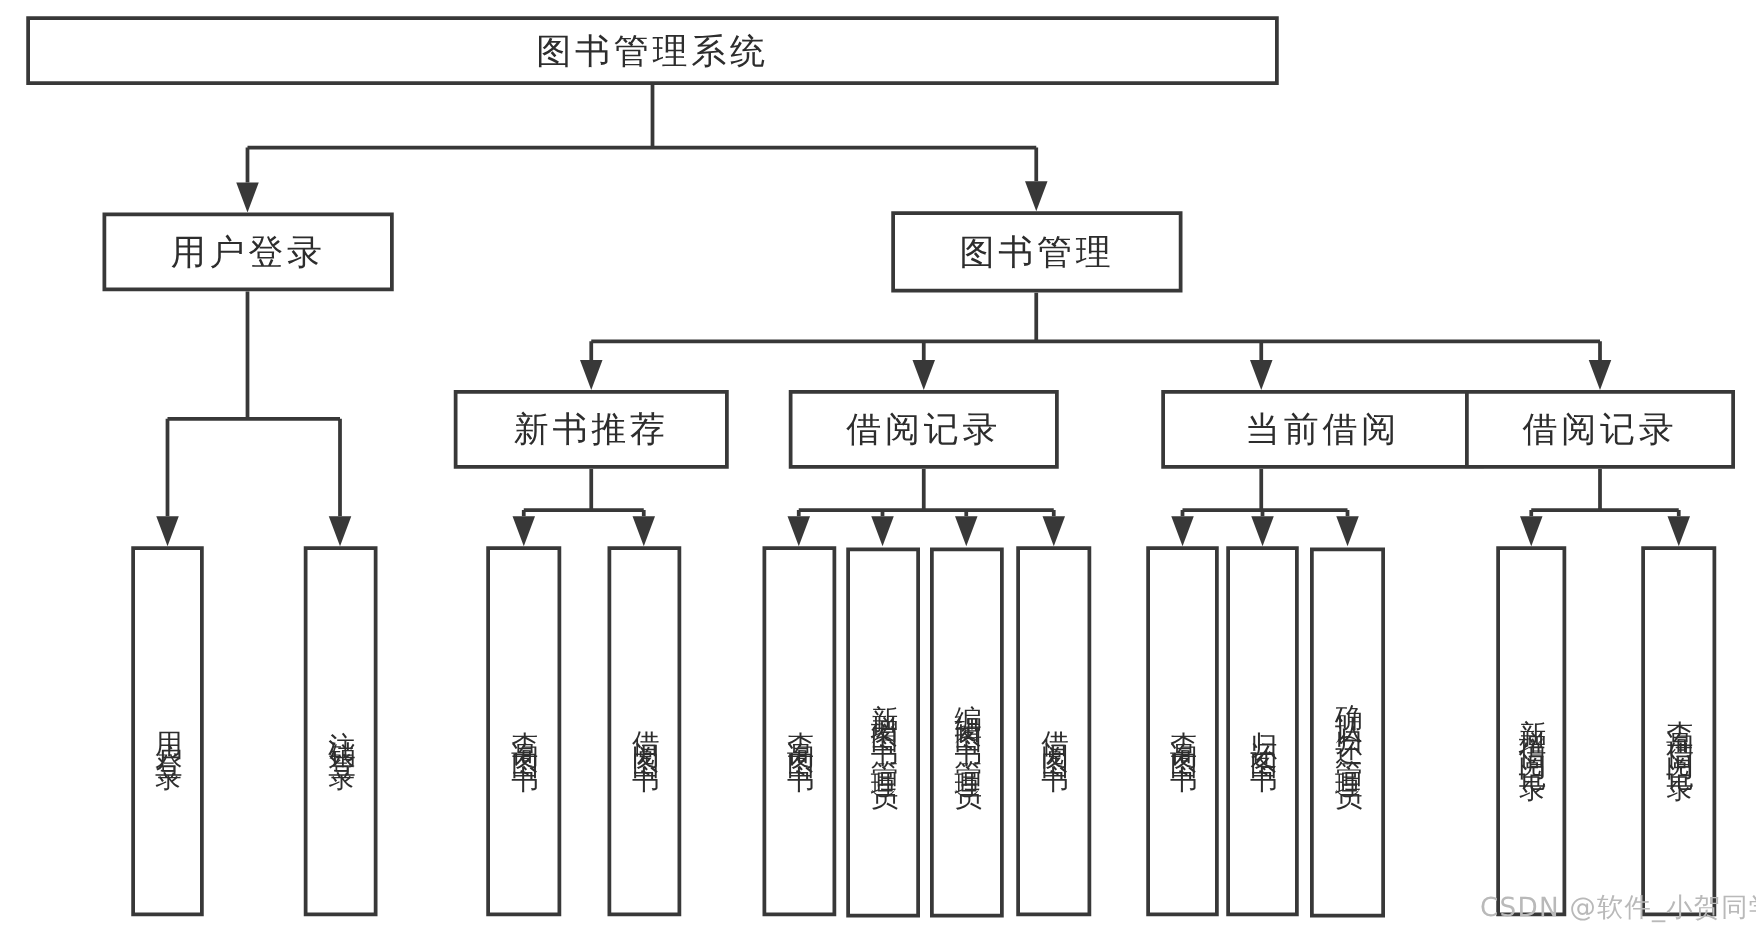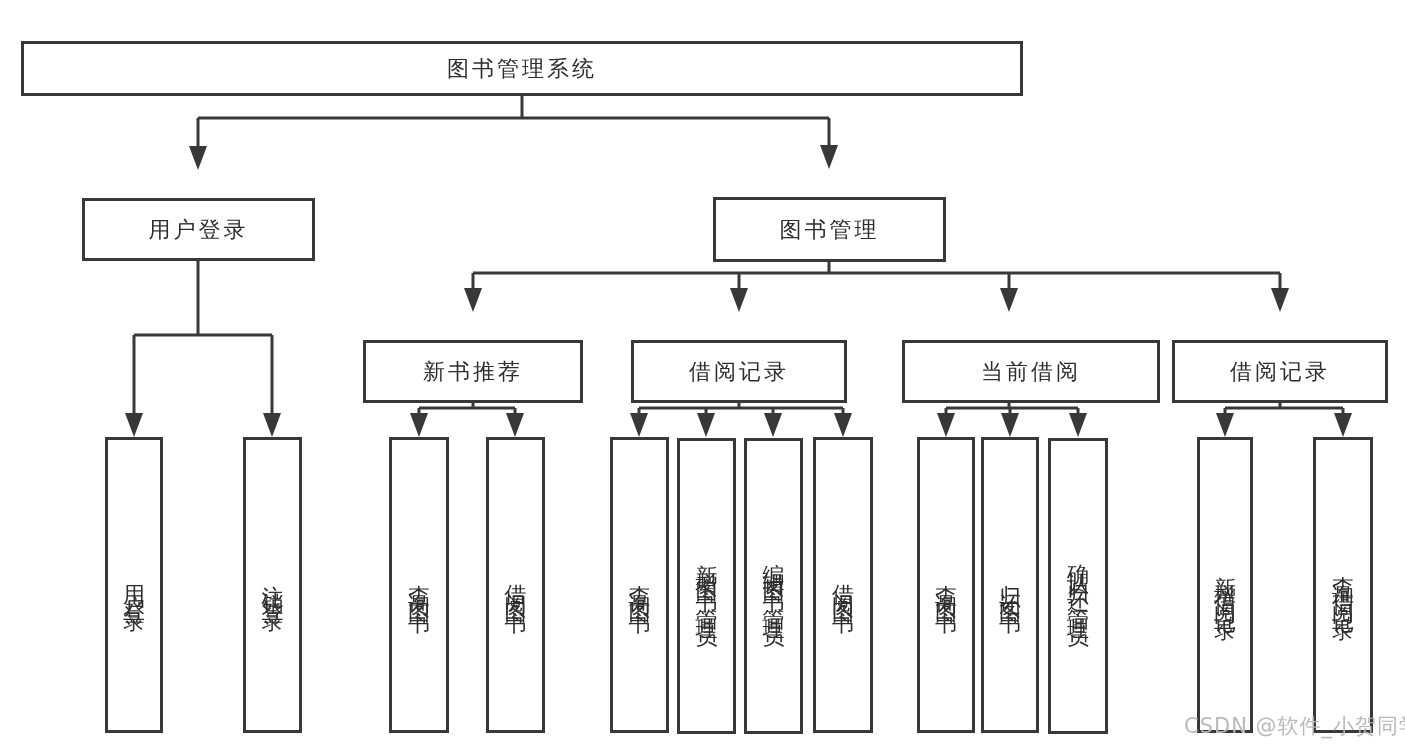--- a/index.html
+++ b/index.html
@@ -5,21 +5,21 @@
   html,body{margin:0;padding:0;background:#ffffff;}
   #canvas{
     position:relative;width:1405px;height:747px;background:#ffffff;overflow:hidden;
     font-family:"DejaVu Sans","Liberation Sans",sans-serif;
   }
   #wires{position:absolute;left:0;top:0;width:1405px;height:747px;}
   .box{
     position:absolute;background:#ffffff;border:3px solid #383838;box-sizing:border-box;
     display:flex;align-items:center;justify-content:center;color:#2d2d2d;
   }
-  .h{font-size:22px;letter-spacing:3px;white-space:nowrap;margin-top:28px;}
+  .h{font-size:28px;letter-spacing:3px;white-space:nowrap;}
   .v{
     writing-mode:vertical-rl;text-orientation:mixed;
     font-size:22px;letter-spacing:9px;line-height:1;
   }
   #watermark{
     position:absolute;left:1184px;top:712px;z-index:5;
     font-size:21px;color:#b9b9b9;letter-spacing:1px;white-space:nowrap;
   }
 </style>
 </head>
@@ -58,21 +58,21 @@
     </g>
   </svg>
 
   <div class="box h" style="left:21px;top:13px;width:1002px;height:55px">图书管理系统</div>
 
   <div class="box h" style="left:82px;top:170px;width:233px;height:63px">用户登录</div>
   <div class="box h" style="left:713px;top:169px;width:233px;height:65px">图书管理</div>
 
   <div class="box h" style="left:363px;top:312px;width:220px;height:63px">新书推荐</div>
   <div class="box h" style="left:631px;top:312px;width:216px;height:63px">借阅记录</div>
-  <div class="box h" style="left:902px;top:312px;width:258px;height:63px">当前借阅</div>
+  <div class="box h" style="left:929px;top:312px;width:258px;height:63px">当前借阅</div>
   <div class="box h" style="left:1172px;top:312px;width:216px;height:63px">借阅记录</div>
 
   <div class="box v" style="left:105px;top:437px;width:58px;height:296px">用户登录</div>
   <div class="box v" style="left:243px;top:437px;width:59px;height:296px">注销登录</div>
 
   <div class="box v" style="left:389px;top:437px;width:60px;height:296px">查询图书</div>
   <div class="box v" style="left:486px;top:437px;width:59px;height:296px">借阅图书</div>
 
   <div class="box v" style="left:610px;top:437px;width:59px;height:296px">查询图书</div>
   <div class="box v" style="left:677px;top:438px;width:59px;height:296px">新增图书（管理员）</div>

